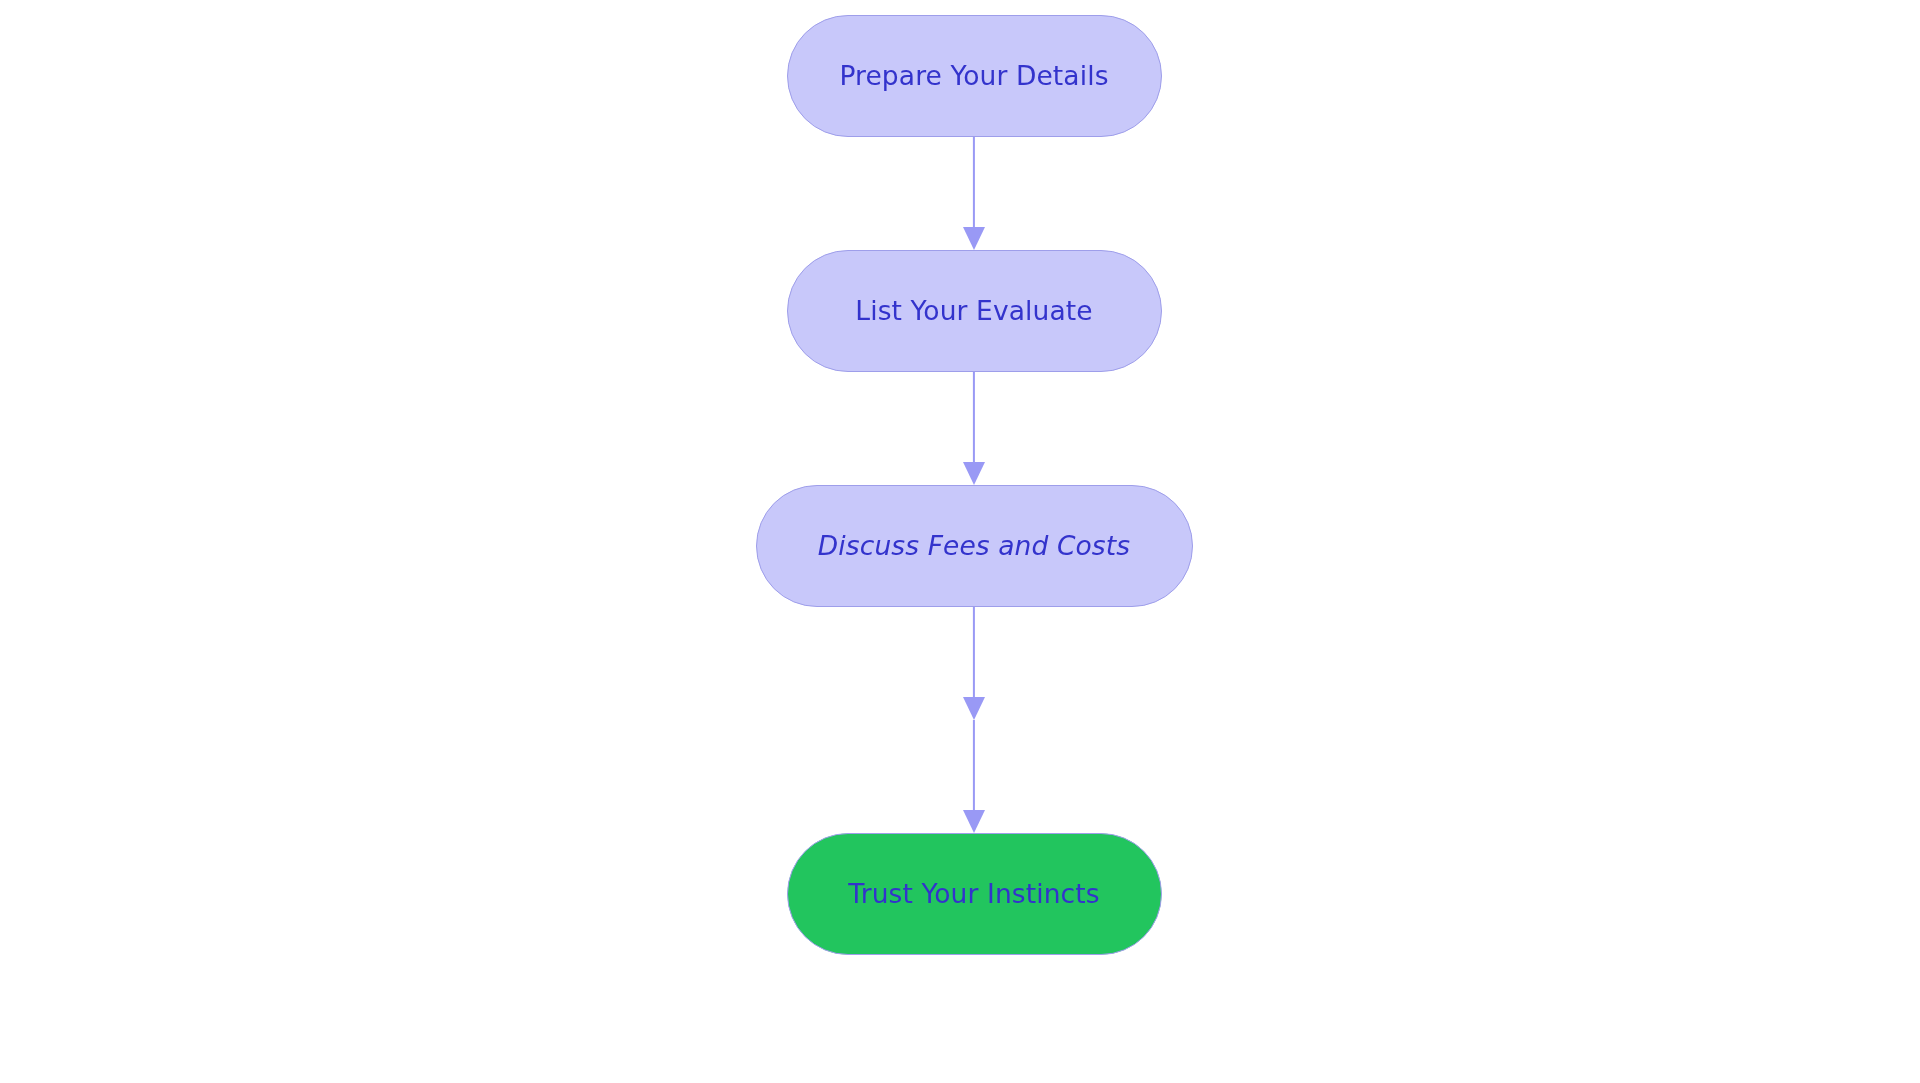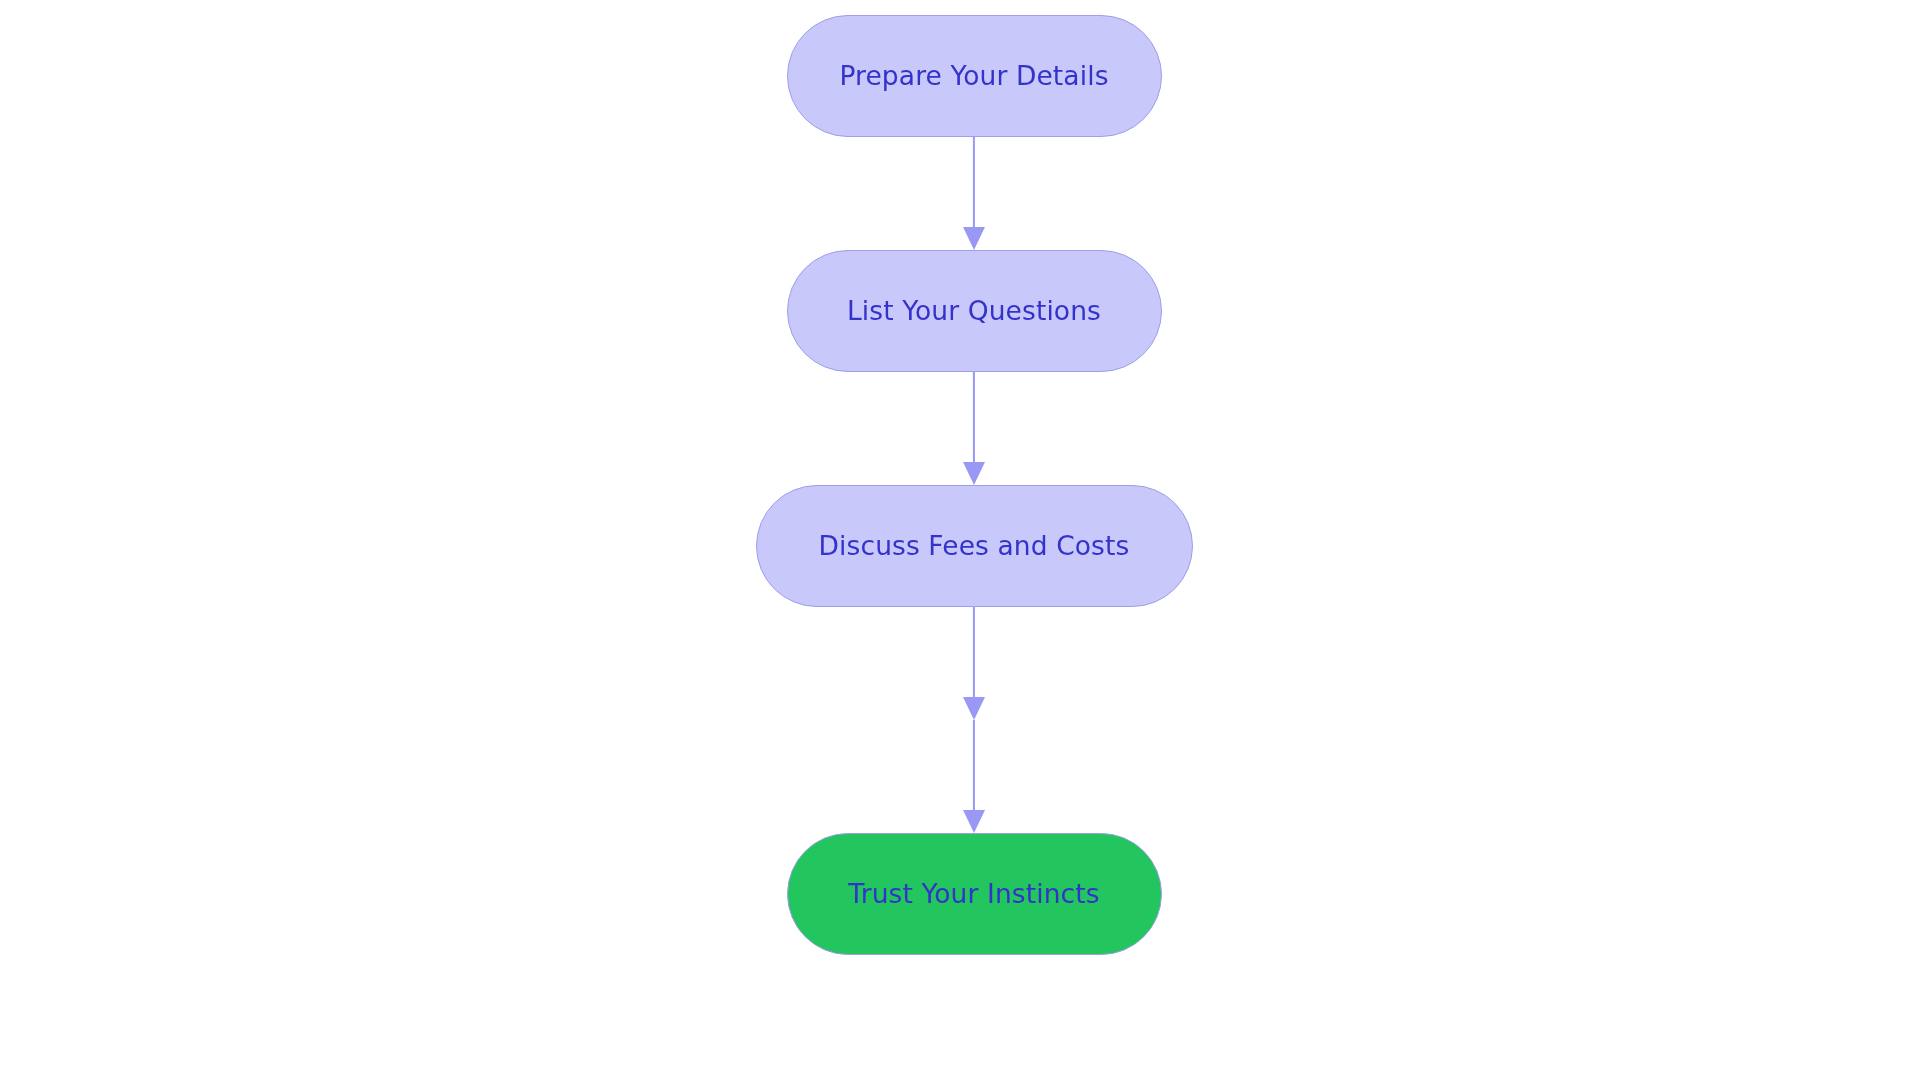--- a/index.html
+++ b/index.html
@@ -103,29 +103,29 @@
     <div class="flow-node node-w-375" style="background: rgb(200, 200, 250); border-color: rgb(158, 158, 234);">
       <span class="node-label" style="color: rgb(51, 51, 204);">Prepare Your Details</span>
     </div>
 
     <div class="flow-connector">
       <div class="connector-line" style="background: rgb(153, 153, 245);"></div>
       <div class="connector-head" style="border-top-color: rgb(153, 153, 245);"></div>
     </div>
 
     <div class="flow-node node-w-375" style="background: rgb(200, 200, 250); border-color: rgb(158, 158, 234);">
-      <span class="node-label" style="color: rgb(51, 51, 204);">List Your Questions</span>
+      <span class="node-label" style="color: rgb(51, 51, 204);">List Your Evaluate</span>
     </div>
 
     <div class="flow-connector">
       <div class="connector-line" style="background: rgb(153, 153, 245);"></div>
       <div class="connector-head" style="border-top-color: rgb(153, 153, 245);"></div>
     </div>
 
-    <div class="flow-node node-w-437" style="background: rgb(200, 200, 250); border-color: rgb(158, 158, 234);">
+    <div class="flow-node node-w-437" style="background: rgb(200, 200, 250); border-color: rgb(158, 158, 234); font-style: italic;">
       <span class="node-label" style="color: rgb(51, 51, 204);">Discuss Fees and Costs</span>
     </div>
 
     <div class="flow-connector">
       <div class="connector-line" style="background: rgb(153, 153, 245);"></div>
       <div class="connector-head" style="border-top-color: rgb(153, 153, 245);"></div>
     </div>
 
 
     <div class="flow-connector">

